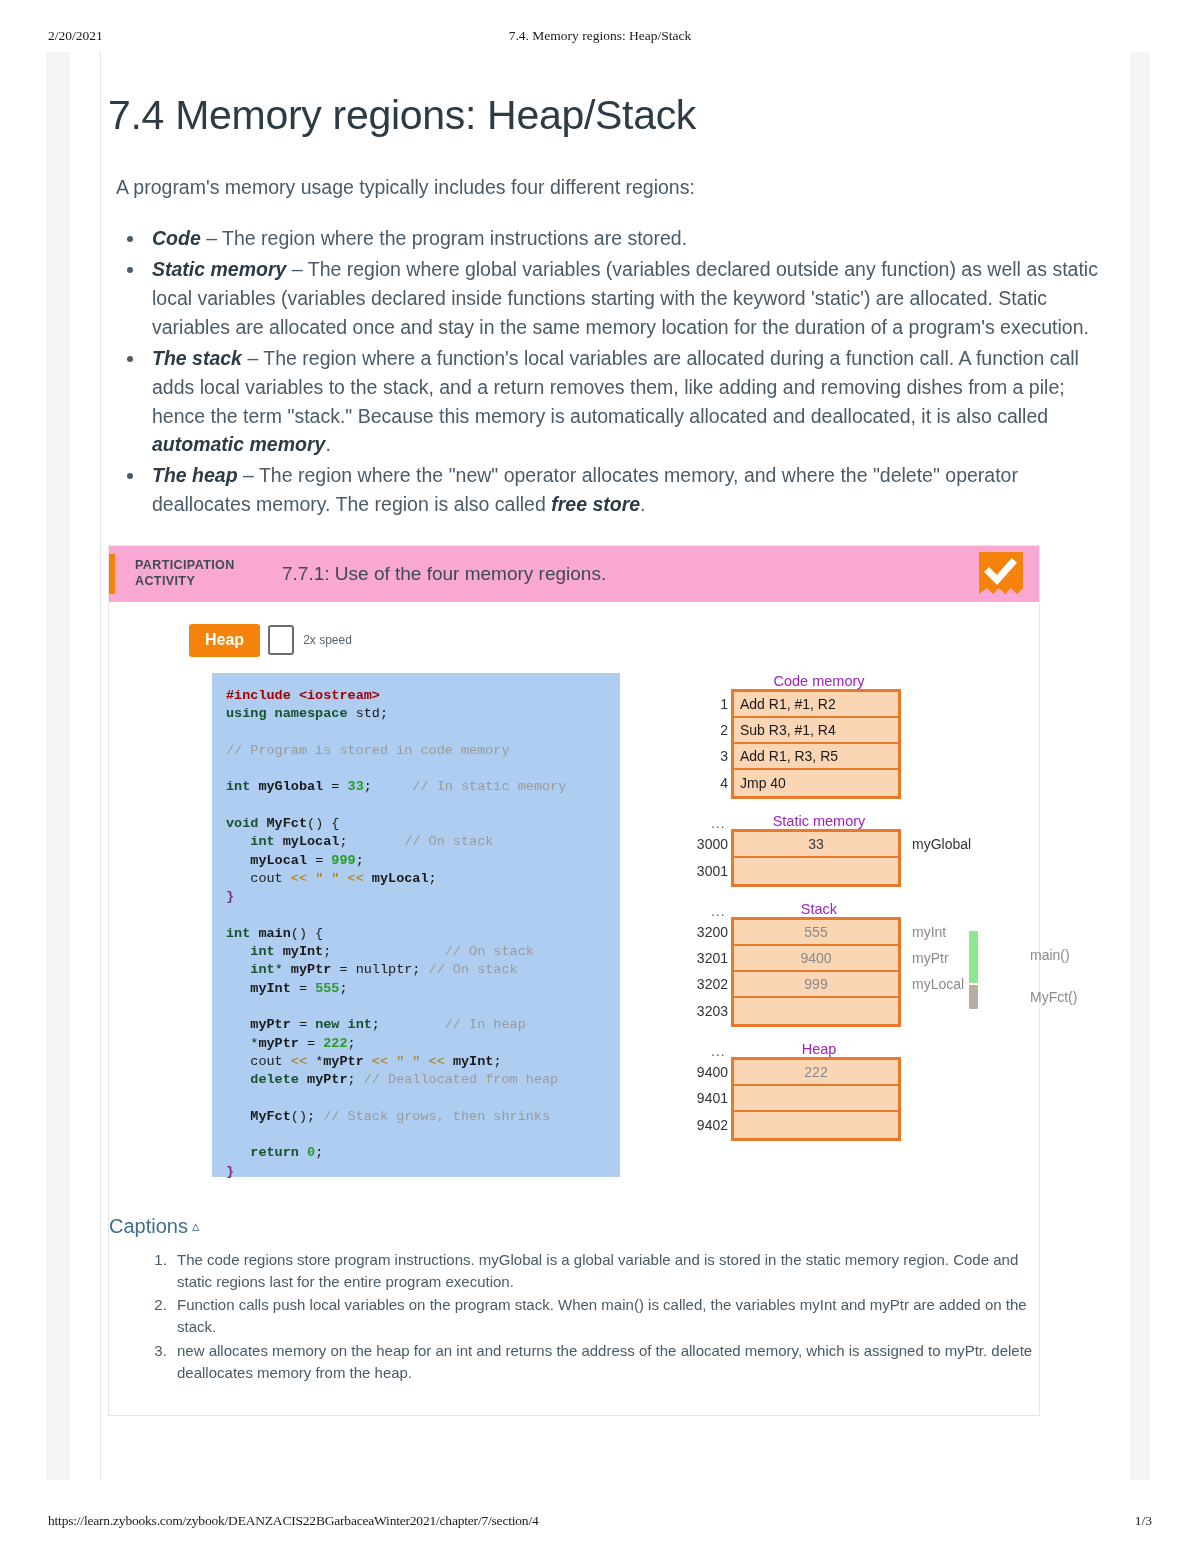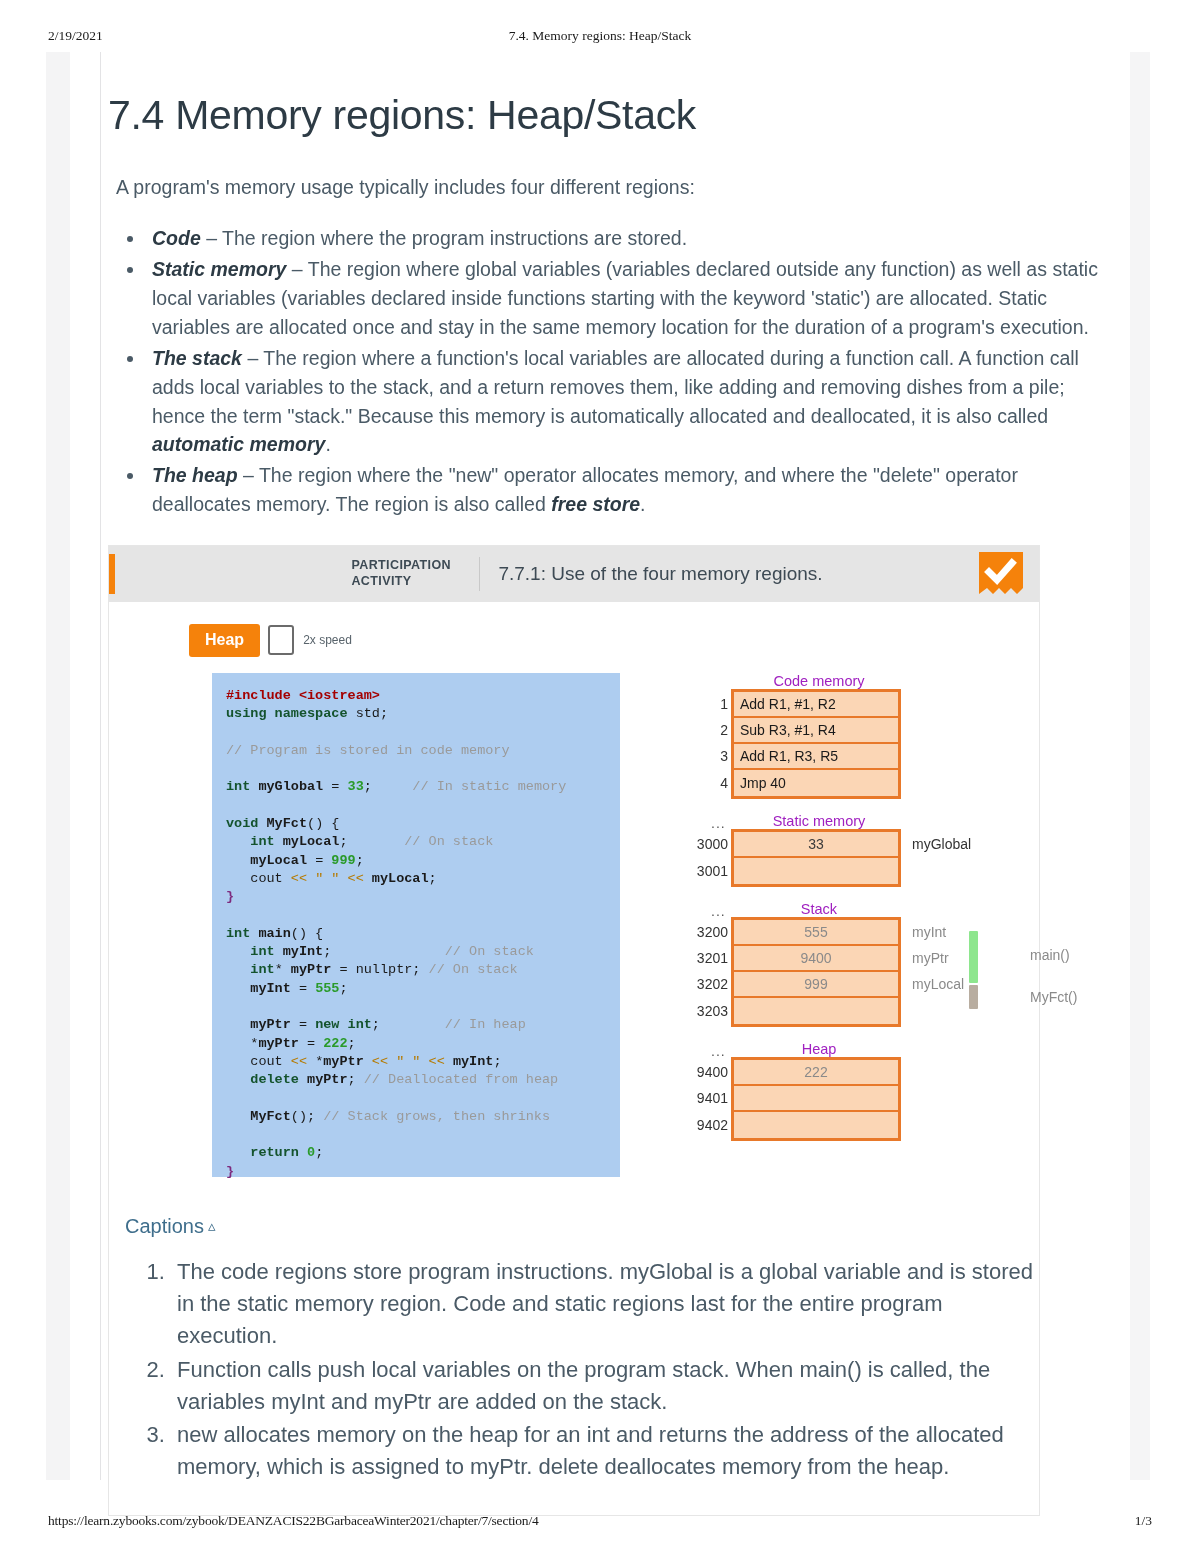--- a/index.html
+++ b/index.html
@@ -103,24 +103,23 @@
   .pa-card {
     position: relative;
     margin-top: 18px;
     width: 930px;
     background: #ffffff;
     border: 1px solid #e6e6e6;
   }
   .pa-header {
     position: relative;
     height: 56px;
-    background: #e5e5e5;
+    background: #f9a8d4;
     display: flex;
     align-items: center;
-    justify-content: center;
   }
   .pa-accent {
     position: absolute;
     left: 0; top: 8px;
     width: 6px; height: 40px;
     background: #f5820b;
   }
   .pa-kicker {
     margin-left: 26px;
     font-size: 12.5px;
@@ -287,49 +286,48 @@
     position: absolute;
     font-size: 14px;
     color: #8a8a8a;
     white-space: nowrap;
     margin-left: 45px;
   }
 
   
   .captions-head {
     margin-top: 22px;
-    margin-left: 16px;
     font-size: 20px;
     color: #3f6e8c;
     display: flex;
     align-items: center;
     gap: 4px;
     cursor: pointer;
     width: 160px;
   }
   .chev { font-size: 15px; color: #3f6e8c; }
   ol.captions {
-    margin: 18px 0 0 0;
+    margin: 11px 0 0 0;
     padding-left: 62px;
     color: #4a5a66;
-    font-size: 22px;
+    font-size: 15px;
     line-height: 1.45;
     font-weight: 300;
   }
   ol.captions li { margin-bottom: 2px; padding-left: 6px; }
 </style>
 </head>
 <body>
 
 <div class="gray-strip-left"></div>
 <div class="gray-strip-right"></div>
 <div class="page-rule"></div>
 
 <div class="print-header">
-  <span class="ph-date">2/19/2021</span>
+  <span class="ph-date">2/20/2021</span>
   <span class="ph-title">7.4. Memory regions: Heap/Stack</span>
 </div>
 
 <div class="print-footer">
   <span class="pf-url">https://learn.zybooks.com/zybook/DEANZACIS22BGarbaceaWinter2021/chapter/7/section/4</span>
   <span class="pf-page">1/3</span>
 </div>
 
 <div class="content">
 

